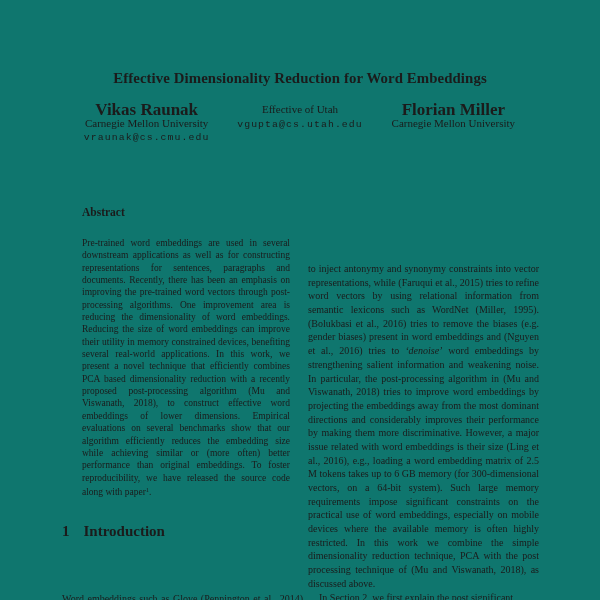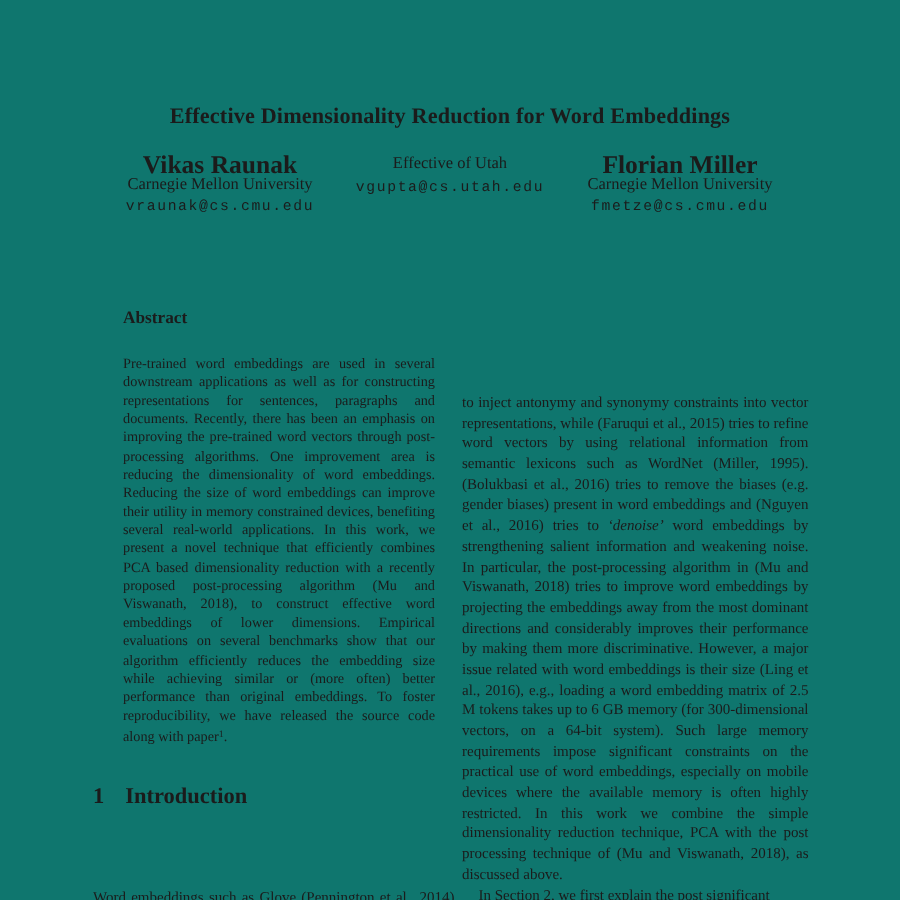--- a/index.html
+++ b/index.html
@@ -101,21 +101,20 @@
       <div class="author-affiliation">Carnegie Mellon University</div>
       <div class="author-email">vraunak@cs.cmu.edu</div>
     </div>
     <div class="author-block">
       <div class="author-affiliation">Effective of Utah</div>
       <div class="author-email">vgupta@cs.utah.edu</div>
     </div>
     <div class="author-block">
       <div class="author-name">Florian Miller</div>
       <div class="author-affiliation">Carnegie Mellon University</div>
-      <div class="author-email">fmetze@cs.cmu.edu</div>
     </div>
   </div>
 
   <div class="abstract-heading">Abstract</div>
 
   <div class="abstract-body"><span>Pre-trained word embeddings are used in several downstream applications as well as for constructing representations for sentences, paragraphs and documents. Recently, there has been an emphasis on improving the pre-trained word vectors through post-processing algorithms. One improvement area is reducing the dimensionality of word embeddings. Reducing the size of word embeddings can improve their utility in memory constrained devices, benefiting several real-world applications. In this work, we present a novel technique that efficiently combines PCA based dimensionality reduction with a recently proposed post-processing algorithm (Mu and Viswanath, 2018), to construct effective word embeddings of lower dimensions. Empirical evaluations on several benchmarks show that our algorithm efficiently reduces the embedding size while achieving similar or (more often) better performance than original embeddings. To foster reproducibility, we have released the source code along with paper</span><sup class="footnote-sup">1</sup><span>.</span></div>
 
   <div class="section-heading">
     <span class="sec-num">1</span><span class="sec-title">Introduction</span>
   </div>

